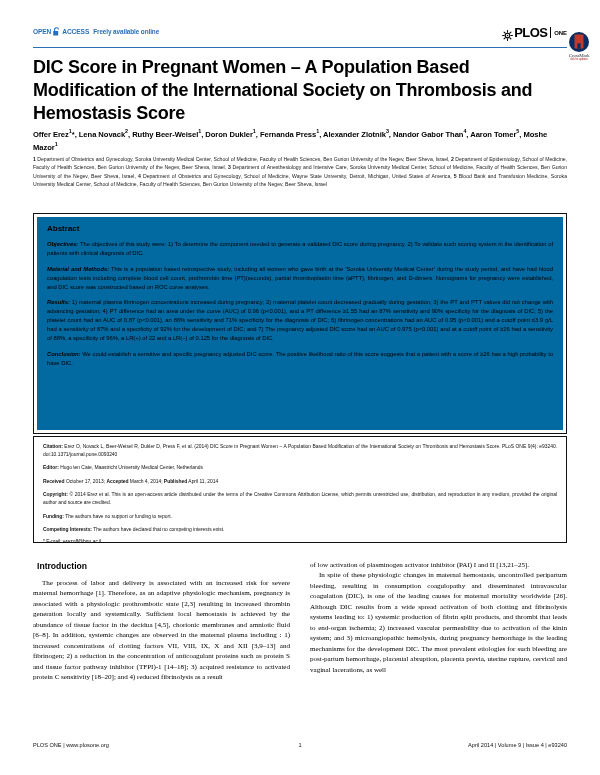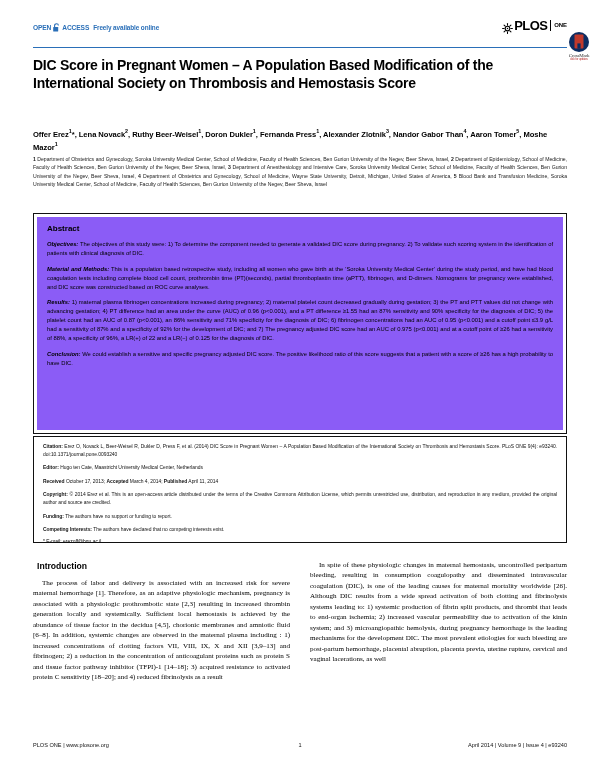--- a/index.html
+++ b/index.html
@@ -22,21 +22,21 @@
     padding: 0;
   }
 
   
   .oa-bar {
     position: absolute;
     left: 33px; top: 27px;
     width: 534px;
     height: 18px;
     display: flex;
-    align-items: center;
+    align-items: flex-start;
     justify-content: space-between;
     border-bottom: 1.6px solid #2a6fb8;
     padding-bottom: 20px;
     gap: 28px;
   }
   .oa-left {
     display: flex;
     align-items: center;
     gap: 1.5px;
     font-family: "Liberation Sans", sans-serif;
@@ -111,21 +111,21 @@
     color: #b3201f;
     letter-spacing: -0.1px;
   }
 
   
   .title {
     position: absolute;
     left: 33px; top: 50px;
     width: 500px;
     font-family: "Liberation Sans", sans-serif;
-    font-size: 14px;
+    font-size: 18px;
     font-weight: bold;
     line-height: 1.29;
     letter-spacing: -0.25px;
     color: #000;
     margin-top: 6px;
   }
 
   
   .authors {
     position: absolute;
@@ -157,21 +157,21 @@
   .abstract-box {
     position: absolute;
     left: 33px; top: 213px;
     width: 534px;
     height: 221px;
     border: 1.1px solid #111;
     background: #ffffff;
     overflow: hidden;
   }
   .abstract-inner {
-    background: #8b5cf6;
+    background: #0369a1;
     margin: 3px;
     height: calc(100% - 6px);
     padding: 7px 10px 5px 10px;
   }
   .abstract-h {
     font-family: "Liberation Sans", sans-serif;
     font-size: 8px;
     font-weight: bold;
     margin: 0 0 7px 0;
   }
@@ -360,20 +360,21 @@
     </p>
     <p class="meta-email">* E-mail: erezoff@bgu.ac.il</p>
   </div>
 
   <div class="cols">
     <div class="col">
       <h2 class="sec-h">Introduction</h2>
       <p>The process of labor and delivery is associated with an increased risk for severe maternal hemorrhage [1]. Therefore, as an adaptive physiologic mechanism, pregnancy is associated with a physiologic prothrombotic state [2,3] resulting in increased thrombin generation locally and systemically. Sufficient local hemostasis is achieved by the abundance of tissue factor in the decidua [4,5], chorionic membranes and amniotic fluid [6–8]. In addition, systemic changes are observed in the maternal plasma including : 1) increased concentrations of clotting factors VII, VIII, IX, X and XII [3,9–13] and fibrinogen; 2) a reduction in the concentration of anticoagulant proteins such as protein S and tissue factor pathway inhibitor (TFPI)-1 [14–18]; 3) acquired resistance to activated protein C sensitivity [18–20]; and 4) reduced fibrinolysis as a result</p>
     </div>
     <div class="col">
+      <p class="cont">of low activation of plasminogen activator inhibitor (PAI) I and II [13,21–25].</p>
       <p>In spite of these physiologic changes in maternal hemostasis, uncontrolled peripartum bleeding, resulting in consumption coagulopathy and disseminated intravascular coagulation (DIC), is one of the leading causes for maternal mortality worldwide [26]. Although DIC results from a wide spread activation of both clotting and fibrinolysis systems leading to: 1) systemic production of fibrin split products, and thrombi that leads to end-organ ischemia; 2) increased vascular permeability due to activation of the kinin system; and 3) microangiopathic hemolysis, during pregnancy hemorrhage is the leading mechanisms for the development DIC. The most prevalent etiologies for such bleeding are post-partum hemorrhage, placental abruption, placenta previa, uterine rupture, cervical and vaginal lacerations, as well</p>
     </div>
   </div>
 
   <div class="footer">
     <div class="footer-left">PLOS ONE | www.plosone.org</div>
     <div class="footer-mid">1</div>
     <div class="footer-right">April 2014 | Volume 9 | Issue 4 | e93240</div>
   </div>
 

